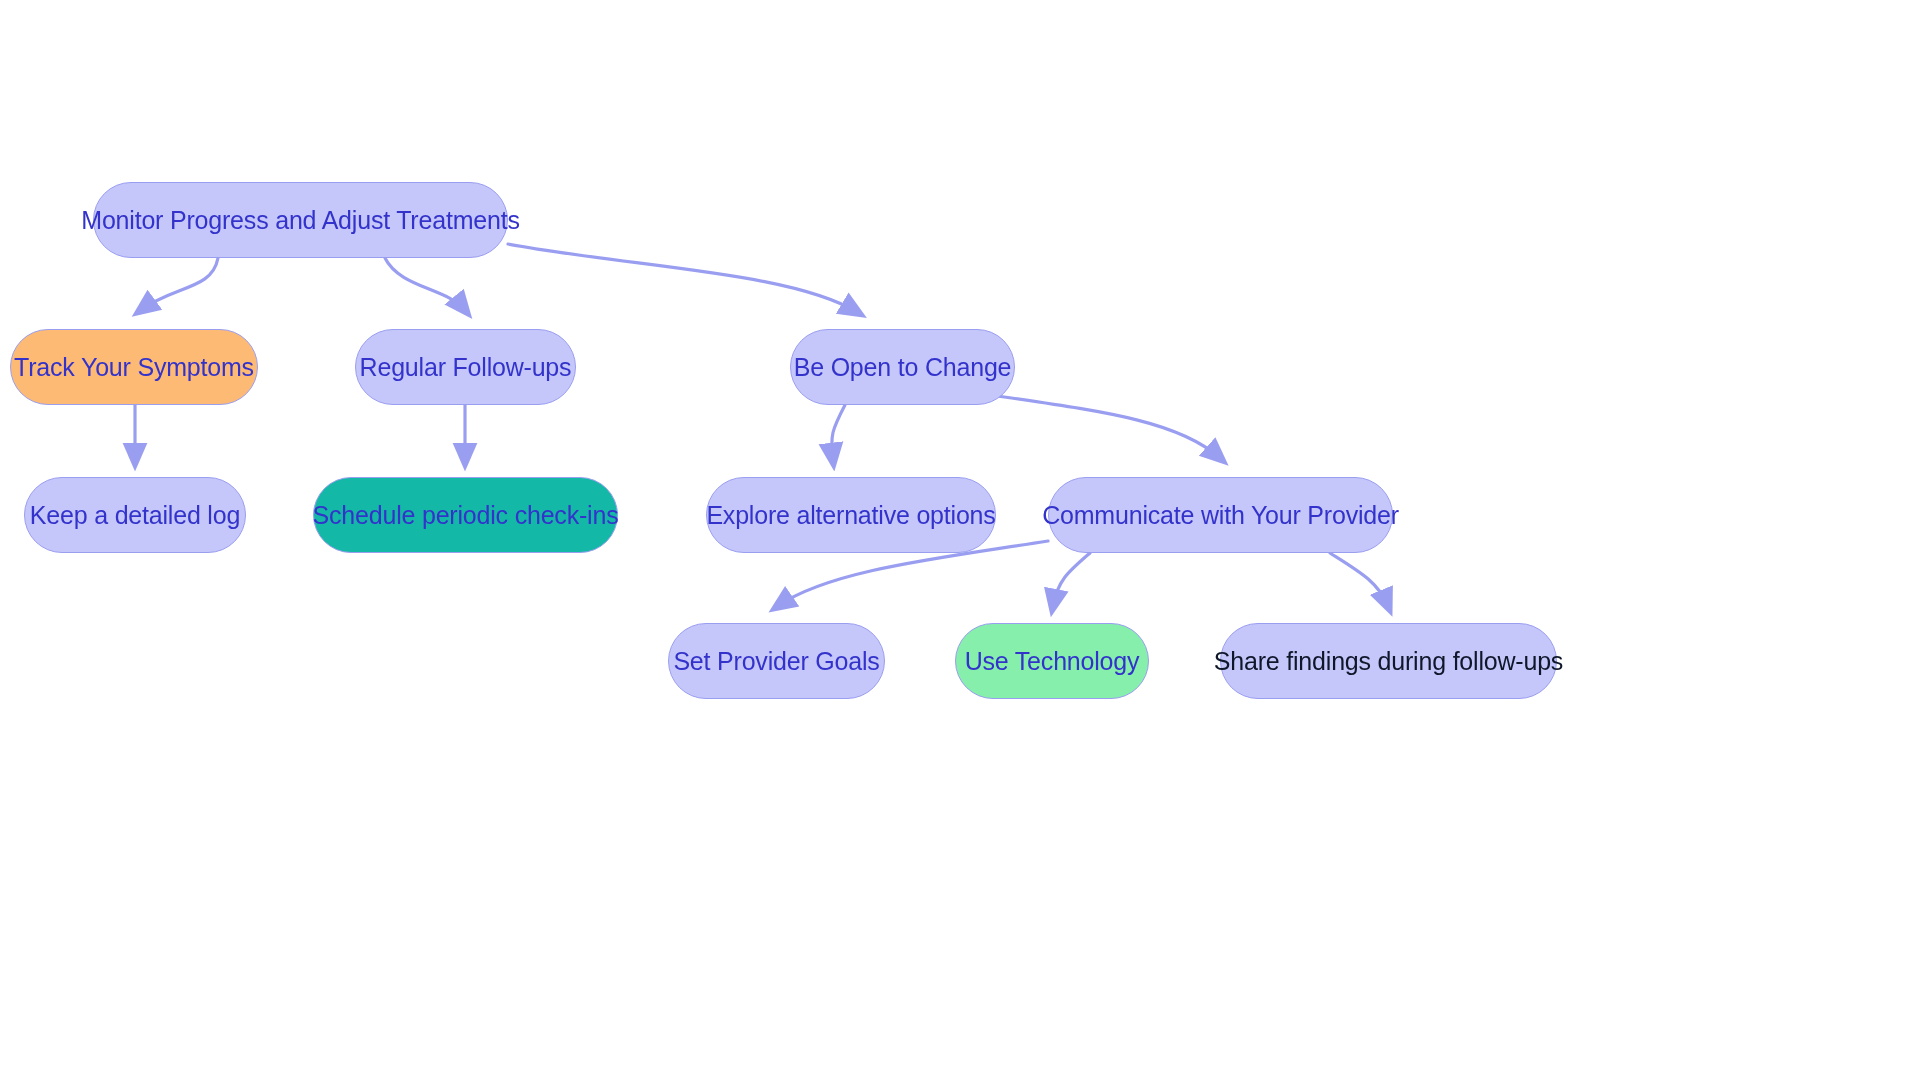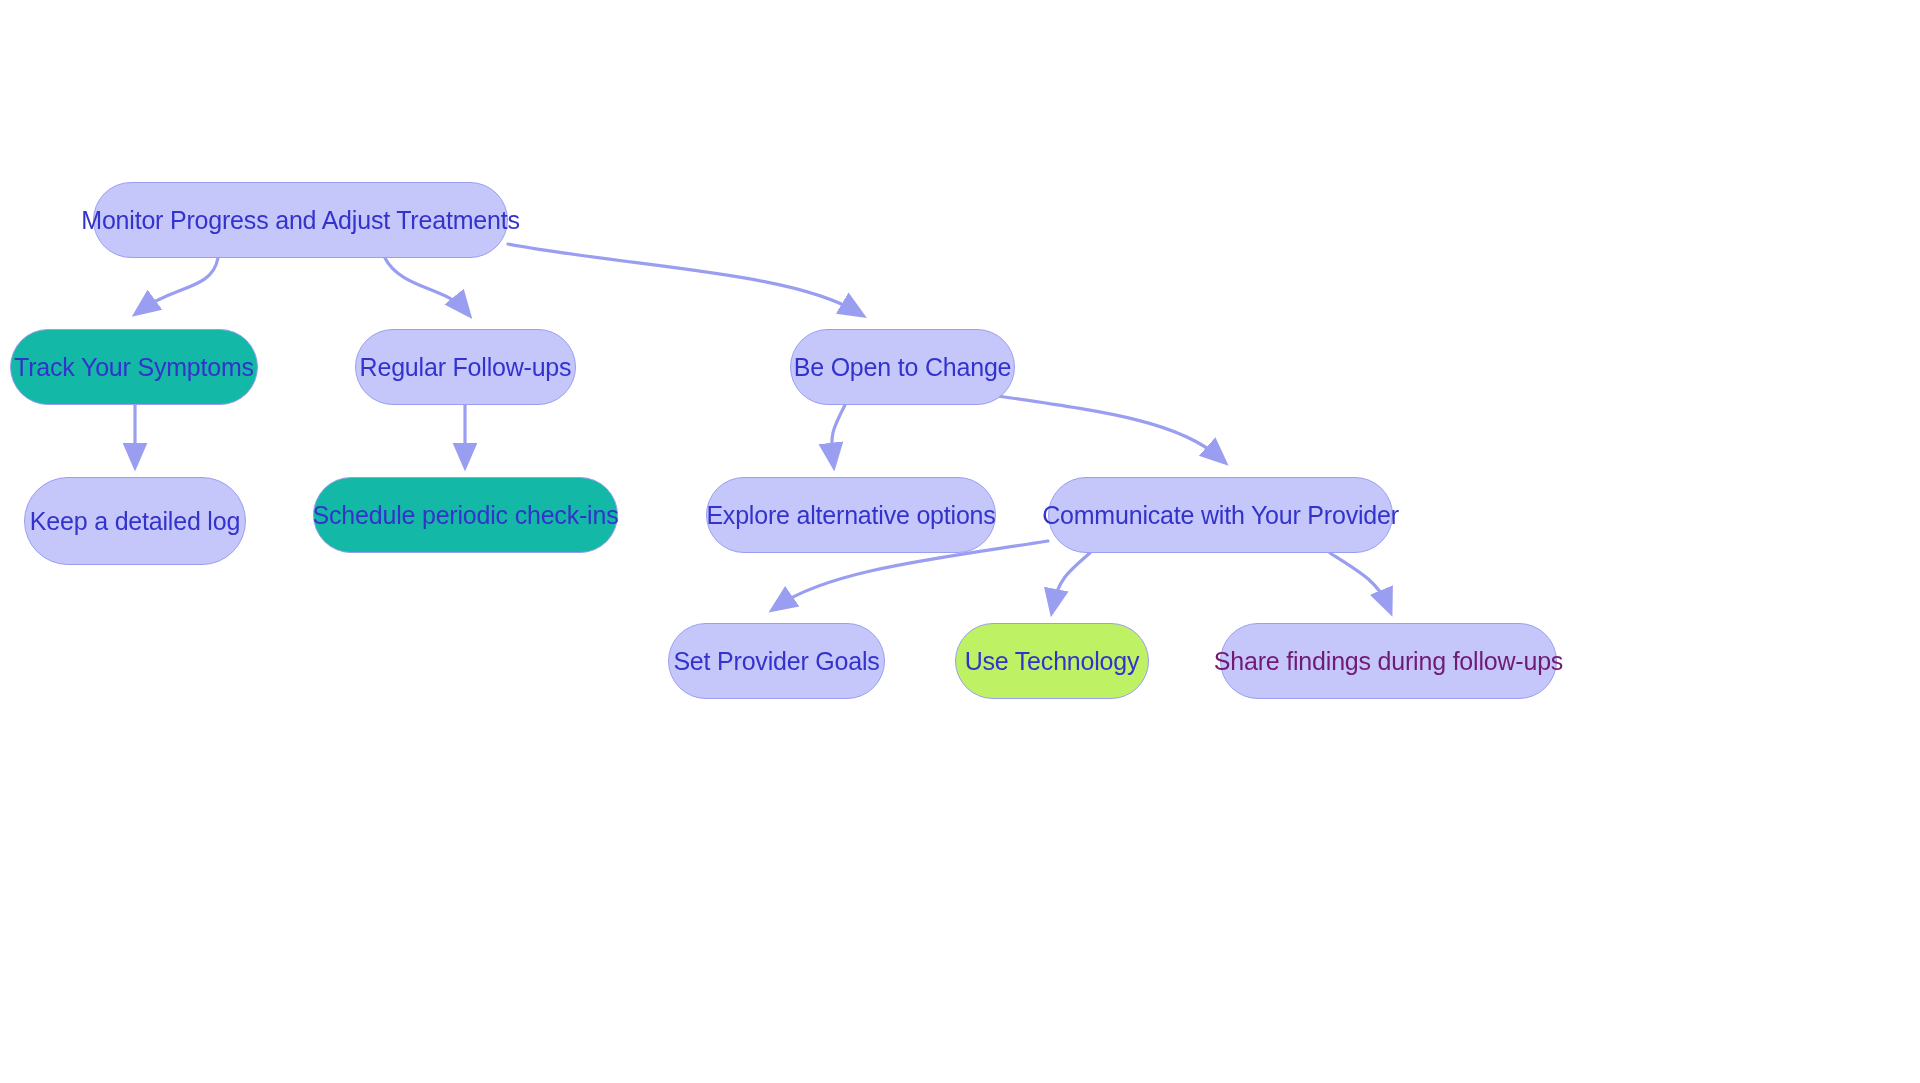--- a/index.html
+++ b/index.html
@@ -69,45 +69,45 @@
         <path d="M 1048 541 C 940 558 830 570 778 606"></path>
         <path d="M 1090 553 C 1068 572 1058 580 1053 606"></path>
         <path d="M 1330 553 C 1360 572 1378 582 1388 606"></path>
       </g>
   </svg>
 
   <div id="node-group">
       <div class="node" style="left: 93px; top: 182px; width: 415px; height: 76px; background: rgb(197, 199, 250); border-color: rgb(154, 158, 240); color: rgb(51, 51, 204); text-align: right;">
         <span class="node-label">Monitor Progress and Adjust Treatments</span>
       </div>
-      <div class="node" style="left: 10px; top: 329px; width: 248px; height: 76px; background: #14b8a6; border-color: rgb(154, 158, 240); color: rgb(51, 51, 204);">
+      <div class="node" style="left: 10px; top: 329px; width: 248px; height: 76px; background: #fdba74; border-color: rgb(154, 158, 240); color: rgb(51, 51, 204);">
         <span class="node-label">Track Your Symptoms</span>
       </div>
       <div class="node" style="left: 355px; top: 329px; width: 221px; height: 76px; background: rgb(197, 199, 250); border-color: rgb(154, 158, 240); color: rgb(51, 51, 204);">
         <span class="node-label">Regular Follow-ups</span>
       </div>
       <div class="node" style="left: 746px; top: 329px; width: 225px; height: 76px; background: rgb(197, 199, 250); border-color: rgb(154, 158, 240); color: rgb(51, 51, 204); margin-left: 44px;">
         <span class="node-label">Be Open to Change</span>
       </div>
-      <div class="node" style="left: 24px; top: 477px; width: 222px; height: 88px; background: rgb(197, 199, 250); border-color: rgb(154, 158, 240); color: rgb(51, 51, 204);">
+      <div class="node" style="left: 24px; top: 477px; width: 222px; height: 76px; background: rgb(197, 199, 250); border-color: rgb(154, 158, 240); color: rgb(51, 51, 204);">
         <span class="node-label">Keep a detailed log</span>
       </div>
       <div class="node" style="left: 313px; top: 477px; width: 305px; height: 76px; background: #14b8a6; border-color: rgb(154, 158, 240); color: rgb(51, 51, 204);">
         <span class="node-label">Schedule periodic check-ins</span>
       </div>
       <div class="node" style="left: 688px; top: 477px; width: 290px; height: 76px; background: rgb(197, 199, 250); border-color: rgb(154, 158, 240); color: rgb(51, 51, 204); margin-left: 18px;">
         <span class="node-label">Explore alternative options</span>
       </div>
       <div class="node" style="left: 1048px; top: 477px; width: 345px; height: 76px; background: rgb(197, 199, 250); border-color: rgb(154, 158, 240); color: rgb(51, 51, 204);">
         <span class="node-label">Communicate with Your Provider</span>
       </div>
       <div class="node" style="left: 668px; top: 623px; width: 217px; height: 76px; background: rgb(197, 199, 250); border-color: rgb(154, 158, 240); color: rgb(51, 51, 204);">
         <span class="node-label">Set Provider Goals</span>
       </div>
-      <div class="node" style="left: 955px; top: 623px; width: 194px; height: 76px; background: #bef264; border-color: rgb(154, 158, 240); color: rgb(51, 51, 204);">
+      <div class="node" style="left: 955px; top: 623px; width: 194px; height: 76px; background: #86efac; border-color: rgb(154, 158, 240); color: rgb(51, 51, 204);">
         <span class="node-label">Use Technology</span>
       </div>
-      <div class="node" style="left: 1220px; top: 623px; width: 337px; height: 76px; background: rgb(197, 199, 250); border-color: rgb(154, 158, 240); color: #701a75;">
+      <div class="node" style="left: 1220px; top: 623px; width: 337px; height: 76px; background: rgb(197, 199, 250); border-color: rgb(154, 158, 240); color: #0f172a;">
         <span class="node-label">Share findings during follow-ups</span>
       </div>
     </div>
 
 </div>
 
 </body></html>

